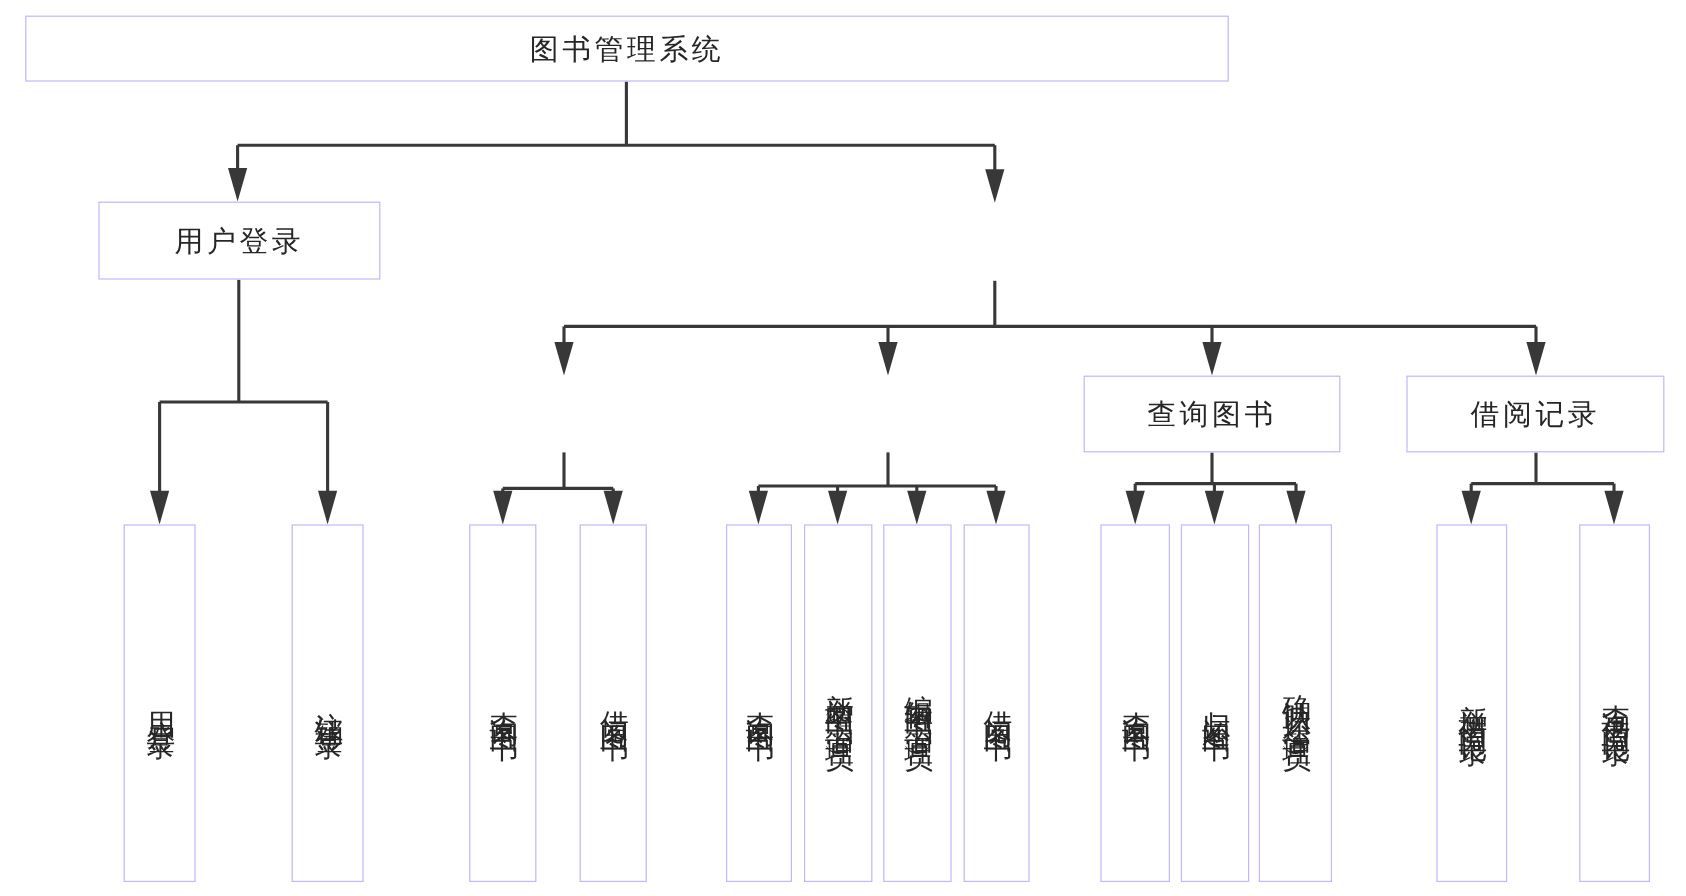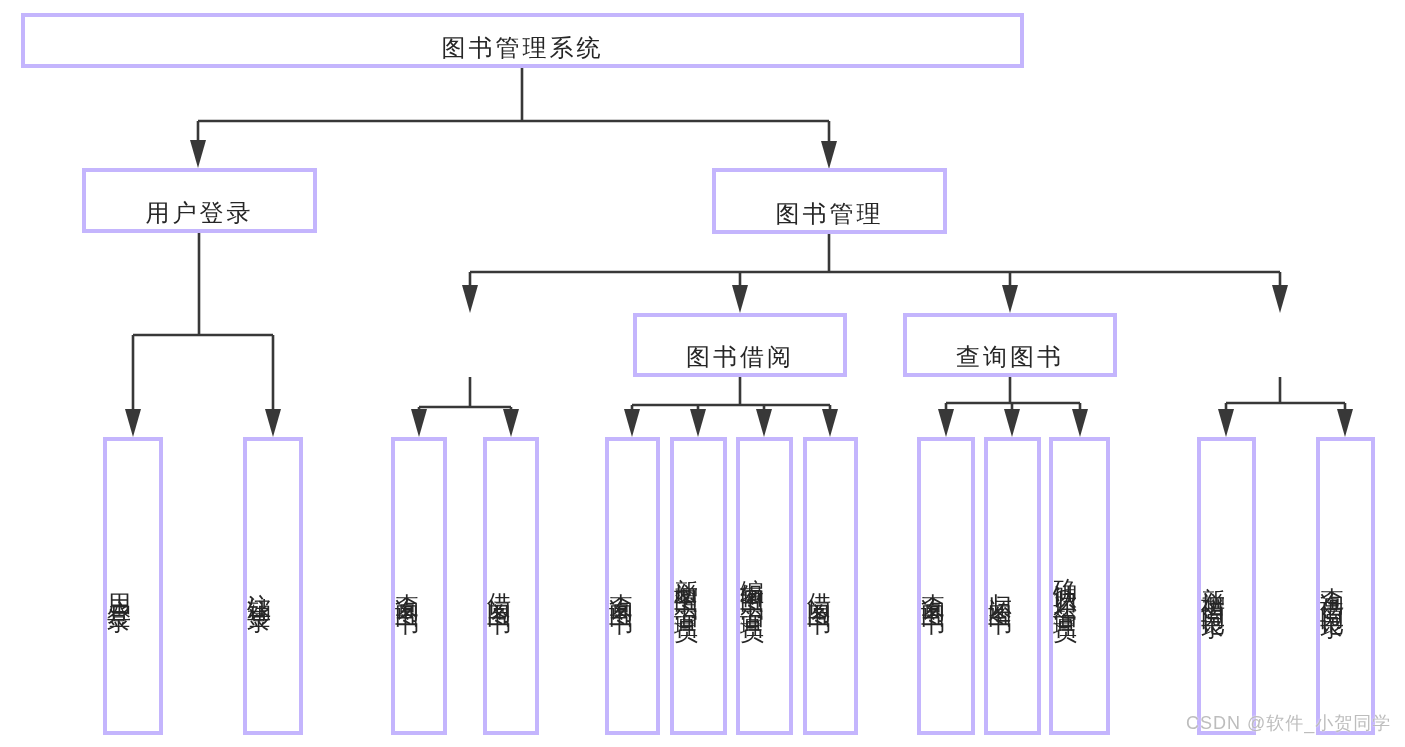--- a/index.html
+++ b/index.html
@@ -7,24 +7,24 @@
     position:relative;
     width:1405px;height:747px;
     background:#ffffff;
     font-family:"Liberation Sans","DejaVu Sans",sans-serif;
     overflow:hidden;
   }
   #connectors{position:absolute;left:0;top:0;}
   .node{
     position:absolute;
     box-sizing:border-box;
-    border:4px solid #c4b5fd;
+    border:1px solid #c4b5fd;
     background:#ffffff;
     display:flex;
-    align-items:flex-end;
+    align-items:center;
     justify-content:center;
     color:#262626;
     z-index:2;
   }
   .h{font-size:24px;letter-spacing:3px;white-space:nowrap;}
   .v{
     writing-mode:vertical-rl;
     text-orientation:mixed;
     font-size:24px;
     letter-spacing:6px;
@@ -112,29 +112,26 @@
     </g>
   </svg>
 
   <div class="node h" style="left:21px;top:13px;width:1003px;height:55px">
     <span>图书管理系统</span>
   </div>
 
   <div class="node h" style="left:82px;top:168px;width:235px;height:65px">
     <span>用户登录</span>
   </div>
-  <div class="node h" style="left:712px;top:168px;width:235px;height:66px">
-    <span>图书管理</span>
-  </div>
 
-  <div class="node h" style="left:633px;top:313px;width:214px;height:64px">
-    <span>图书借阅</span>
-  </div>
   <div class="node h" style="left:903px;top:313px;width:214px;height:64px">
     <span>查询图书</span>
+  </div>
+  <div class="node h" style="left:1172px;top:313px;width:215px;height:64px">
+    <span>借阅记录</span>
   </div>
 
   <div class="node v" style="left:103px;top:437px;width:60px;height:298px">
     <span>用户登录</span>
   </div>
   <div class="node v" style="left:243px;top:437px;width:60px;height:298px">
     <span>注销登录</span>
   </div>
 
   <div class="node v" style="left:391px;top:437px;width:56px;height:298px">
@@ -167,15 +164,14 @@
     <span>确认归还（管理员）</span>
   </div>
 
   <div class="node v" style="left:1197px;top:437px;width:59px;height:298px">
     <span>新增借阅记录</span>
   </div>
   <div class="node v" style="left:1316px;top:437px;width:59px;height:298px">
     <span>查询借阅记录</span>
   </div>
 
-  <div class="wm">CSDN @软件_小贺同学</div>
 
 </div>
 
 </body></html>

